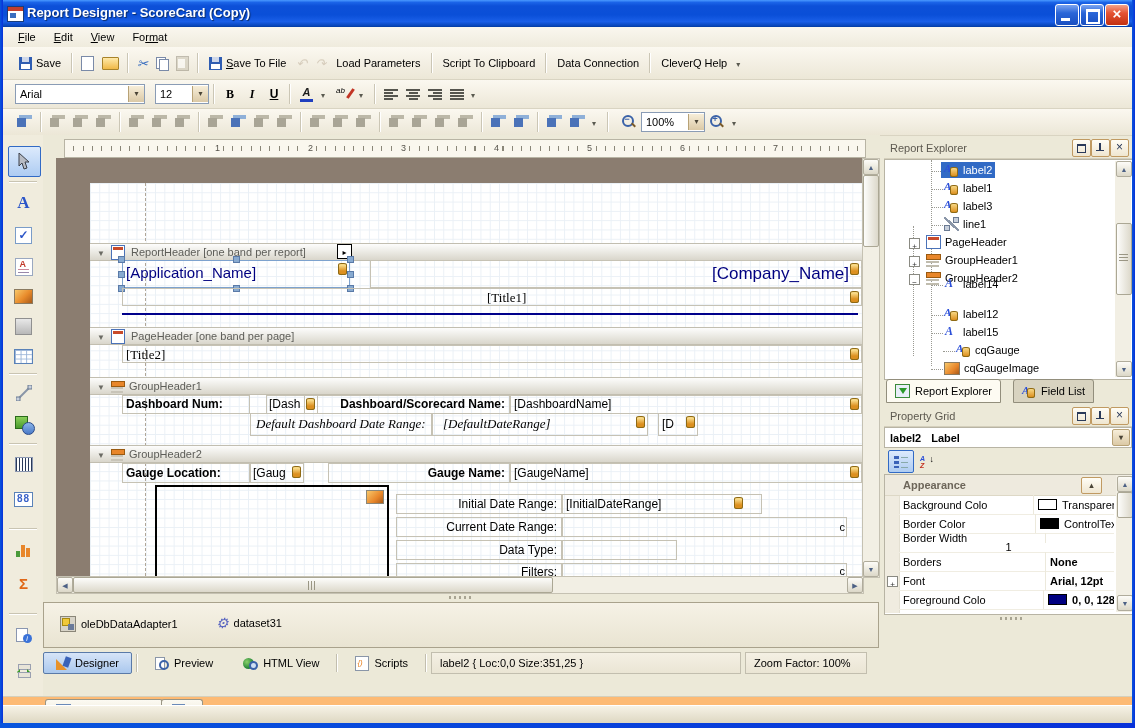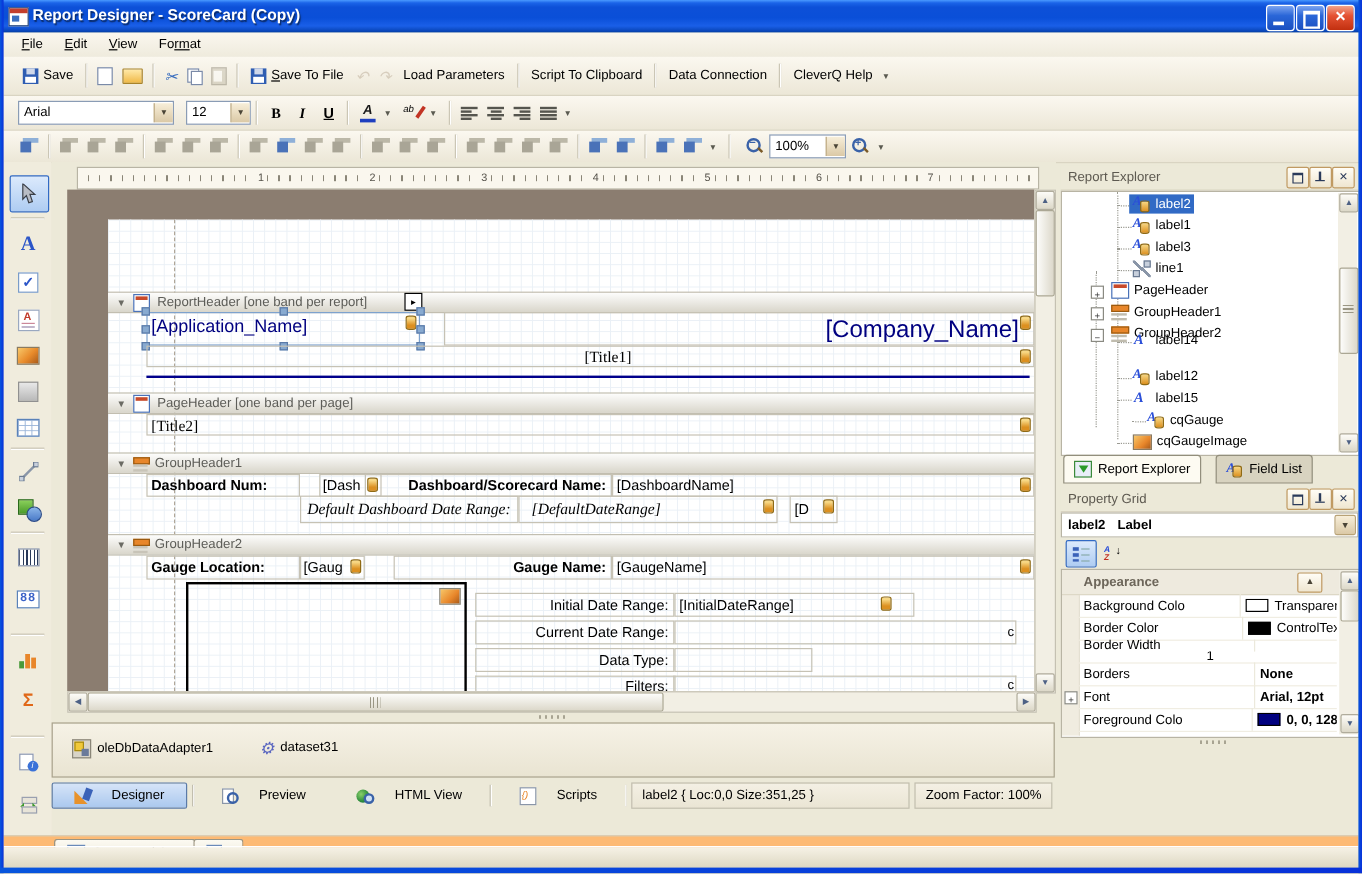--- a/index.html
+++ b/index.html
@@ -152,21 +152,21 @@
      background:repeating-linear-gradient(90deg,#9a9684 0 1px,transparent 1px 3px);}
   
   .tray{position:absolute;left:43px;top:602px;width:834px;height:44px;border:1px solid #a9a28c;
      background:linear-gradient(180deg,#f6f2e6,#e9e4d2);}
   .trayitem{position:absolute;top:13px;display:flex;align-items:center;gap:5px;}
   .i-adapter{width:14px;height:14px;background:#d8d4c8;border:1px solid #8a8678;position:relative;}
   .i-adapter::before{content:"";position:absolute;left:1px;top:1px;width:6px;height:6px;background:#f0c83a;border:1px solid #a88a10;}
   .i-adapter::after{content:"";position:absolute;right:1px;bottom:1px;width:6px;height:6px;background:#6a7a9a;}
   .i-gear{color:#5a66c0;font-size:14px;line-height:14px;} .i-gear::before{content:"⚙";}
   .viewbar{position:absolute;left:43px;top:650px;width:834px;height:26px;display:flex;align-items:center;gap:4px;}
-  .vtab{display:flex;align-items:center;gap:17px;height:20px;padding:0 18px;border:1px solid transparent;white-space:nowrap;justify-content:center;}
+  .vtab{display:flex;align-items:center;gap:5px;height:20px;padding:0 12px;border:1px solid transparent;white-space:nowrap;justify-content:center;}
   .vtab.active{background:linear-gradient(180deg,#d6e4f8,#aac8ee);border:1px solid #5a7aa8;border-radius:2px;}
   .vsep{width:1px;height:18px;background:#c2beae;border-right:1px solid #fff;}
   .statcell{height:20px;border:1px solid #c2beae;background:linear-gradient(180deg,#f4f0e4,#eae5d4);
      display:flex;align-items:center;padding:0 8px;white-space:nowrap;}
   .i-designer{position:relative;width:14px;height:13px;}
   .i-designer::before{content:"";position:absolute;left:0;bottom:0;width:0;height:0;border-left:11px solid #e8922a;border-top:11px solid transparent;}
   .i-designer::after{content:"";position:absolute;right:0;top:0;width:6px;height:10px;background:#3a62b8;transform:rotate(20deg);}
   .i-preview{position:relative;width:14px;height:13px;}
   .i-preview::before{content:"";position:absolute;left:0;top:0;width:8px;height:11px;background:#fff;border:1px solid #8a96a8;}
   .i-preview::after{content:"";position:absolute;right:0px;bottom:0px;width:6px;height:6px;border:2px solid #3a62a8;border-radius:50%;}
@@ -510,21 +510,21 @@
           <span class="hdl" style="left:-5px;top:-5px;"></span>
             <span class="hdl" style="left:110px;top:-5px;"></span>
             <span class="hdl" style="right:-5px;top:-5px;"></span>
           <span class="hdl" style="left:-5px;top:10px;"></span>
             <span class="hdl" style="right:-5px;top:10px;"></span>
           <span class="hdl" style="left:-5px;bottom:-5px;"></span>
             <span class="hdl" style="left:110px;bottom:-5px;"></span>
             <span class="hdl" style="right:-5px;bottom:-5px;"></span>
         </div>
         <div class="rbox" style="left:280px;top:77px;width:490px;height:26px;">
-          <span class="navy" style="position:absolute;right:12px;top:3px;font-size:20px;">[Company_Name]</span>
+          <span class="navy" style="position:absolute;right:12px;top:3px;font-size:17px;">[Company_Name]</span>
           <span class="tag"></span>
         </div>
         <div class="rbox" style="left:32px;top:105px;width:738px;height:16px;">
           <span class="serif" style="position:absolute;left:364px;top:1px;font-size:13px;">[Title1]</span>
           <span class="tag"></span>
         </div>
         <div style="position:absolute;left:32px;top:130px;width:736px;height:2px;background:#00008b;"></div>
 
         <div class="bandstrip" style="top:144px;">
           <span class="tri"></span>

